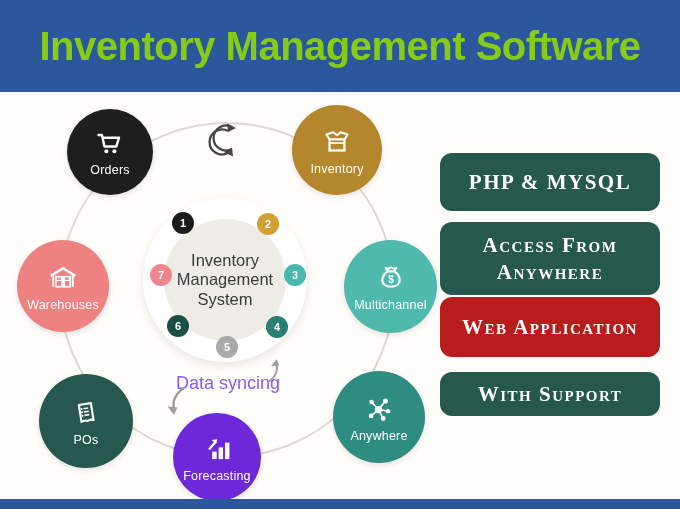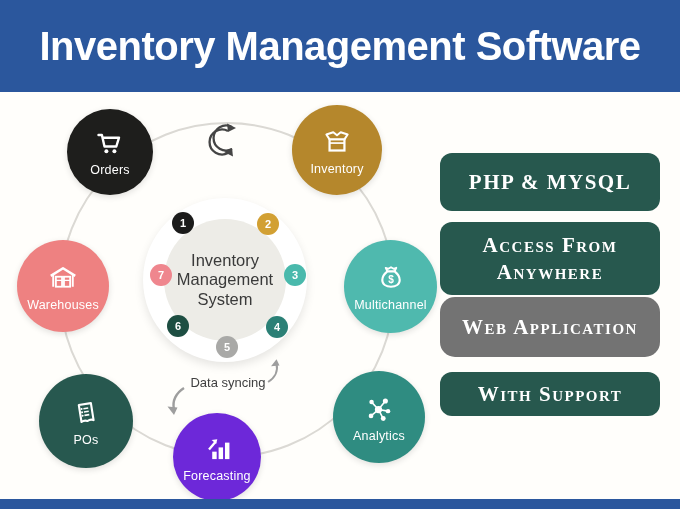--- a/index.html
+++ b/index.html
@@ -1,21 +1,21 @@
 <!DOCTYPE html>
 <html><head>
 <meta charset="utf-8">
 <style>
   * { margin:0; padding:0; box-sizing:border-box; }
   html,body { background:#ffffff; font-family:"Liberation Sans", sans-serif; }
   .canvas { position:relative; width:680px; height:509px; background:#fffefb; overflow:hidden; }
 
   .topbar { position:absolute; left:0; top:0; width:680px; height:92px;
             display:flex; align-items:center; justify-content:center; background:#2b579d; }
-  .topbar h1 { color:#ffffff; font-size:40px; font-weight:bold; letter-spacing:-0.5px; font-style:normal; }
+  .topbar h1 { color:#84cc16; font-size:40px; font-weight:bold; letter-spacing:-0.5px; font-style:normal; }
 
   .bottombar { position:absolute; left:0; bottom:0; width:680px; height:10px; background:#2b579d; }
 
   .ring { position:absolute; left:59px; top:122px; width:336px; height:336px;
           border:2px solid #dbd9d4; border-radius:50%; }
 
   .center-circle { position:absolute; left:143px; top:198px; width:164px; height:164px;
                    background:#ffffff; border-radius:50%; box-shadow:0 4px 10px rgba(0,0,0,.10); }
   .center-inner { position:absolute; left:21px; top:21px; width:122px; height:122px;
                   background:#edece7; border-radius:50%;
@@ -25,21 +25,21 @@
   .badge { position:absolute; width:22px; height:22px; border-radius:50%;
            color:#fff; font-size:11px; font-weight:bold;
            display:flex; align-items:center; justify-content:center; }
 
   .node { position:absolute; border-radius:50%;
           display:flex; flex-direction:column; align-items:center; justify-content:center; gap:3px;
           box-shadow:0 2px 6px rgba(0,0,0,.12); }
   .node .lbl { color:#ffffff; font-size:12.5px; font-weight:normal; letter-spacing:.2px; }
 
   .caption { position:absolute; left:158px; top:375px; width:140px; text-align:center;
-             font-size:13px; line-height:16.5px; color:#404040; }
+             font-size:18px; line-height:16.5px; color:#8b5cf6; }
 
   .flow-arrow { position:absolute; }
   .sync { position:absolute; left:198px; top:116px; }
 
   .feature { position:absolute; left:440px; width:220px; background:#27584e; border-radius:12px;
              color:#ffffff; display:flex; align-items:center; justify-content:center; text-align:center;
              font-family:"Liberation Serif", serif; font-variant:small-caps; font-weight:bold;
              font-size:21px; letter-spacing:1.5px; line-height:1.25; padding:4px 12px; }
   .f1 { top:153px; height:58px; }
   .f2 { top:222px; height:73px; }
@@ -134,21 +134,21 @@
   <div class="node" style="left: 333px; top: 371px; width: 92px; height: 92px; background-color: rgb(47, 140, 129);">
     <svg viewBox="0 0 32 32" width="34" height="34">
       <path d="M15.5 16.5L9 9.5M15.5 16.5L22 8.5M15.5 16.5L24.5 18M15.5 16.5L20 25M15.5 16.5L8.5 22.5" stroke="#fff" stroke-width="1.5"></path>
       <circle cx="15.5" cy="16.5" r="3.4" fill="#fff"></circle>
       <circle cx="9" cy="9.5" r="2.1" fill="#fff"></circle>
       <circle cx="22" cy="8.5" r="2.4" fill="#fff"></circle>
       <circle cx="24.5" cy="18" r="2.1" fill="#fff"></circle>
       <circle cx="20" cy="25" r="2.3" fill="#fff"></circle>
       <circle cx="8.5" cy="22.5" r="2.2" fill="#fff"></circle>
     </svg>
-    <span class="lbl">Analytics</span>
+    <span class="lbl">Anywhere</span>
   </div>
 
   <div class="node" style="left: 173px; top: 413px; width: 88px; height: 88px; background-color: #6d28d9;">
     <svg viewBox="0 0 32 32" width="34" height="34">
       <rect x="11.5" y="18.5" width="4.2" height="7" fill="#fff"></rect>
       <rect x="17.5" y="14.5" width="4.2" height="11" fill="#fff"></rect>
       <rect x="23.5" y="10" width="4.2" height="15.5" fill="#fff"></rect>
       <path d="M8.5 16.5l6.2-7.4" stroke="#fff" stroke-width="2.2"></path>
       <polygon points="16.3,6.8 10.9,7.6 15.2,11.4" fill="#fff"></polygon>
     </svg>
@@ -163,18 +163,18 @@
     <path d="M20 2c-8 5-12 13-10 21" fill="none" stroke="#9e9e9e" stroke-width="2.4"></path>
     <polygon points="10,29 3.5,20.5 13.5,21.5" fill="#9e9e9e"></polygon>
   </svg>
   <svg class="flow-arrow" style="left:263px; top:357px;" viewBox="0 0 26 30" width="22" height="28">
     <path d="M6 28c8-5 12-13 10-21" fill="none" stroke="#9e9e9e" stroke-width="2.4"></path>
     <polygon points="16,1 9.5,9.5 19.5,8.5" fill="#9e9e9e"></polygon>
   </svg>
 
   <div class="feature f1" style="background-color: rgb(39, 88, 78);">PHP &amp; MYSQL</div>
   <div class="feature f2" style="background-color: rgb(39, 88, 78);">Access From Anywhere</div>
-  <div class="feature f3" style="background-color: #737373; border-radius: 15px;">Web Application</div>
+  <div class="feature f3" style="background-color: #b91c1c;">Web Application</div>
   <div class="feature f4" style="background-color: rgb(39, 88, 78);">With Support</div>
 
   <footer class="bottombar" style="background-color: rgb(43, 87, 157);"></footer>
 
 </div>
 
 </body></html>

